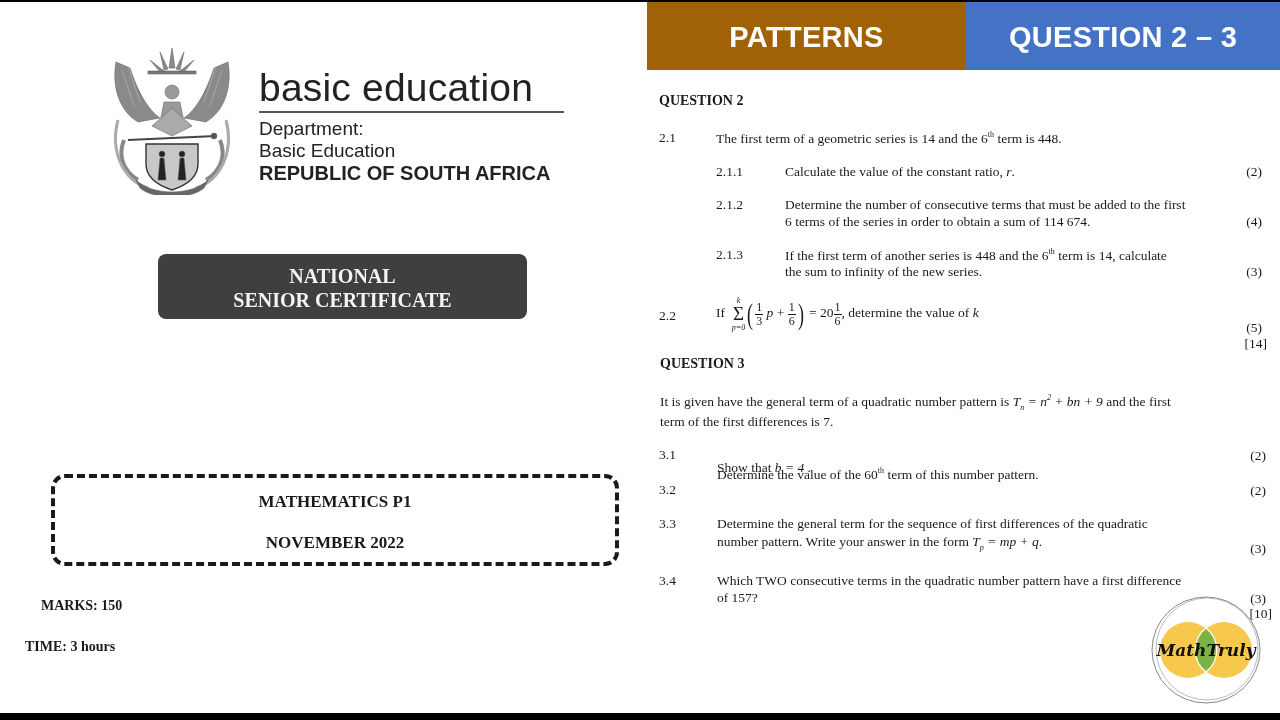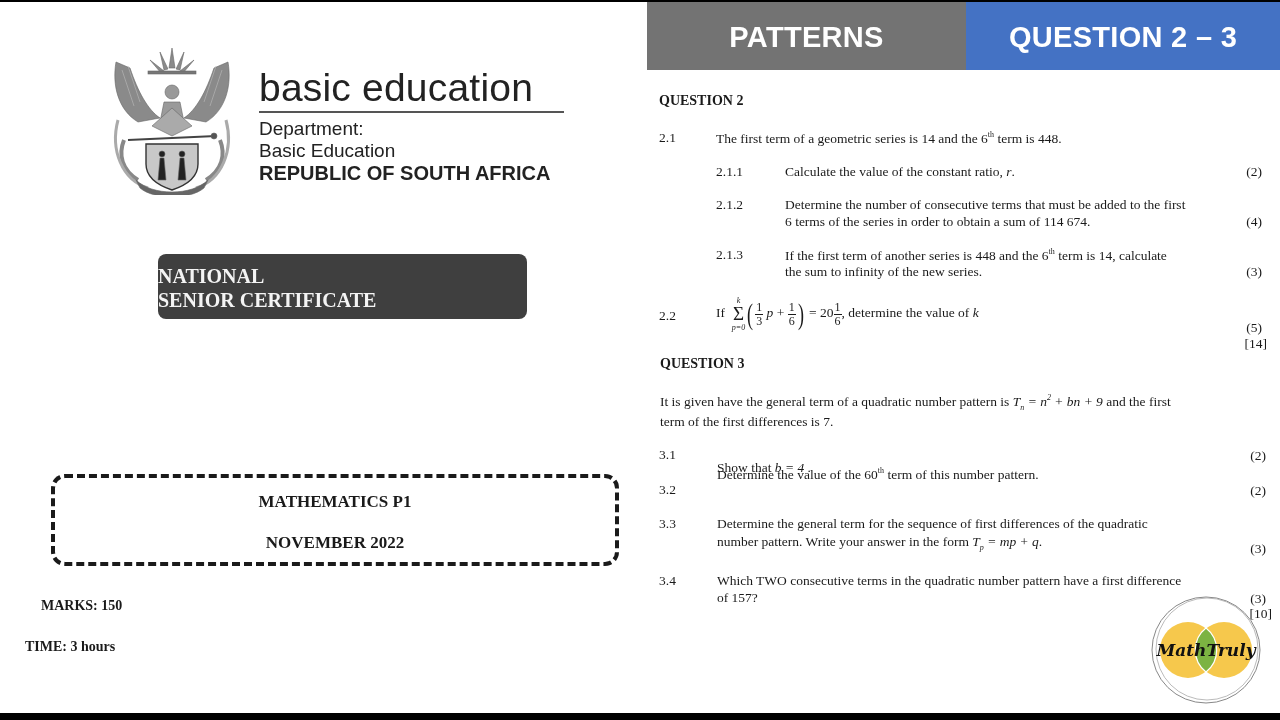--- a/index.html
+++ b/index.html
@@ -10,32 +10,32 @@
 
   
   #cover { position: absolute; left: 0; top: 0; width: 646px; height: 711px; }
   #arms { position: absolute; left: 108px; top: 38px; width: 128px; height: 155px; }
   #brand-title { position: absolute; left: 259px; top: 64px; font-size: 39px; color: #222; letter-spacing: 0.2px; }
   #brand-rule { position: absolute; left: 259px; top: 109px; width: 305px; height: 2px; background: #555; }
   #brand-dept { position: absolute; left: 259px; top: 116px; font-size: 19px; color: #222; line-height: 22px; }
   #brand-republic { position: absolute; left: 259px; top: 160px; font-size: 20px; font-weight: bold; color: #222; }
 
   #nsc-box { position: absolute; left: 158px; top: 252px; width: 369px; height: 65px; background: #3f3f3f; border-radius: 8px;
-             color: #f4f4f4; text-align: left; font-weight: bold; font-size: 20px; line-height: 24px; padding-top: 10px; }
+             color: #f4f4f4; text-align: center; font-weight: bold; font-size: 20px; line-height: 24px; padding-top: 10px; }
   #grade-box { position: absolute; left: 261px; top: 374px; width: 164px; height: 40px; border: 2px solid #333; border-radius: 5px;
                text-align: center; font-weight: bold; font-size: 19px; line-height: 36px; }
   #subject-box { position: absolute; left: 51px; top: 472px; width: 568px; height: 92px; border: 4px dashed #1a1a1a; border-radius: 14px;
                  text-align: center; font-weight: bold; font-size: 17px; }
   #subject-box .l1 { position: absolute; left: 0; right: 0; top: 14px; }
   #subject-box .l2 { position: absolute; left: 0; right: 0; top: 55px; }
   #marks { position: absolute; left: 25px; top: 596px; font-size: 14px; font-weight: bold; margin-left: 16px; }
   #time { position: absolute; left: 25px; top: 637px; font-size: 14px; font-weight: bold; }
 
   
-  #banner-red { position: absolute; left: 647px; top: 0; width: 319px; height: 68px; background: #737373; color: #fff;
+  #banner-red { position: absolute; left: 647px; top: 0; width: 319px; height: 68px; background: #a16207; color: #fff;
                 font-size: 29px; font-weight: bold; text-align: center; line-height: 70px; letter-spacing: 0.3px; }
   #banner-blue { position: absolute; left: 966px; top: 0; width: 314px; height: 68px; background: #4472c4; color: #fff;
                  font-size: 29px; font-weight: bold; text-align: center; line-height: 70px; letter-spacing: 0.3px; }
 
   #questions { position: absolute; left: 0; top: 0; width: 1280px; height: 597px; }
   .t { position: absolute; font-size: 13.5px; white-space: nowrap; }
   .h { font-weight: bold; font-size: 14px; }
   .mk { position: absolute; font-size: 13.5px; text-align: right; width: 40px; }
   .tot { font-weight: normal; }
   sup { font-size: 8px; vertical-align: 6px; }

